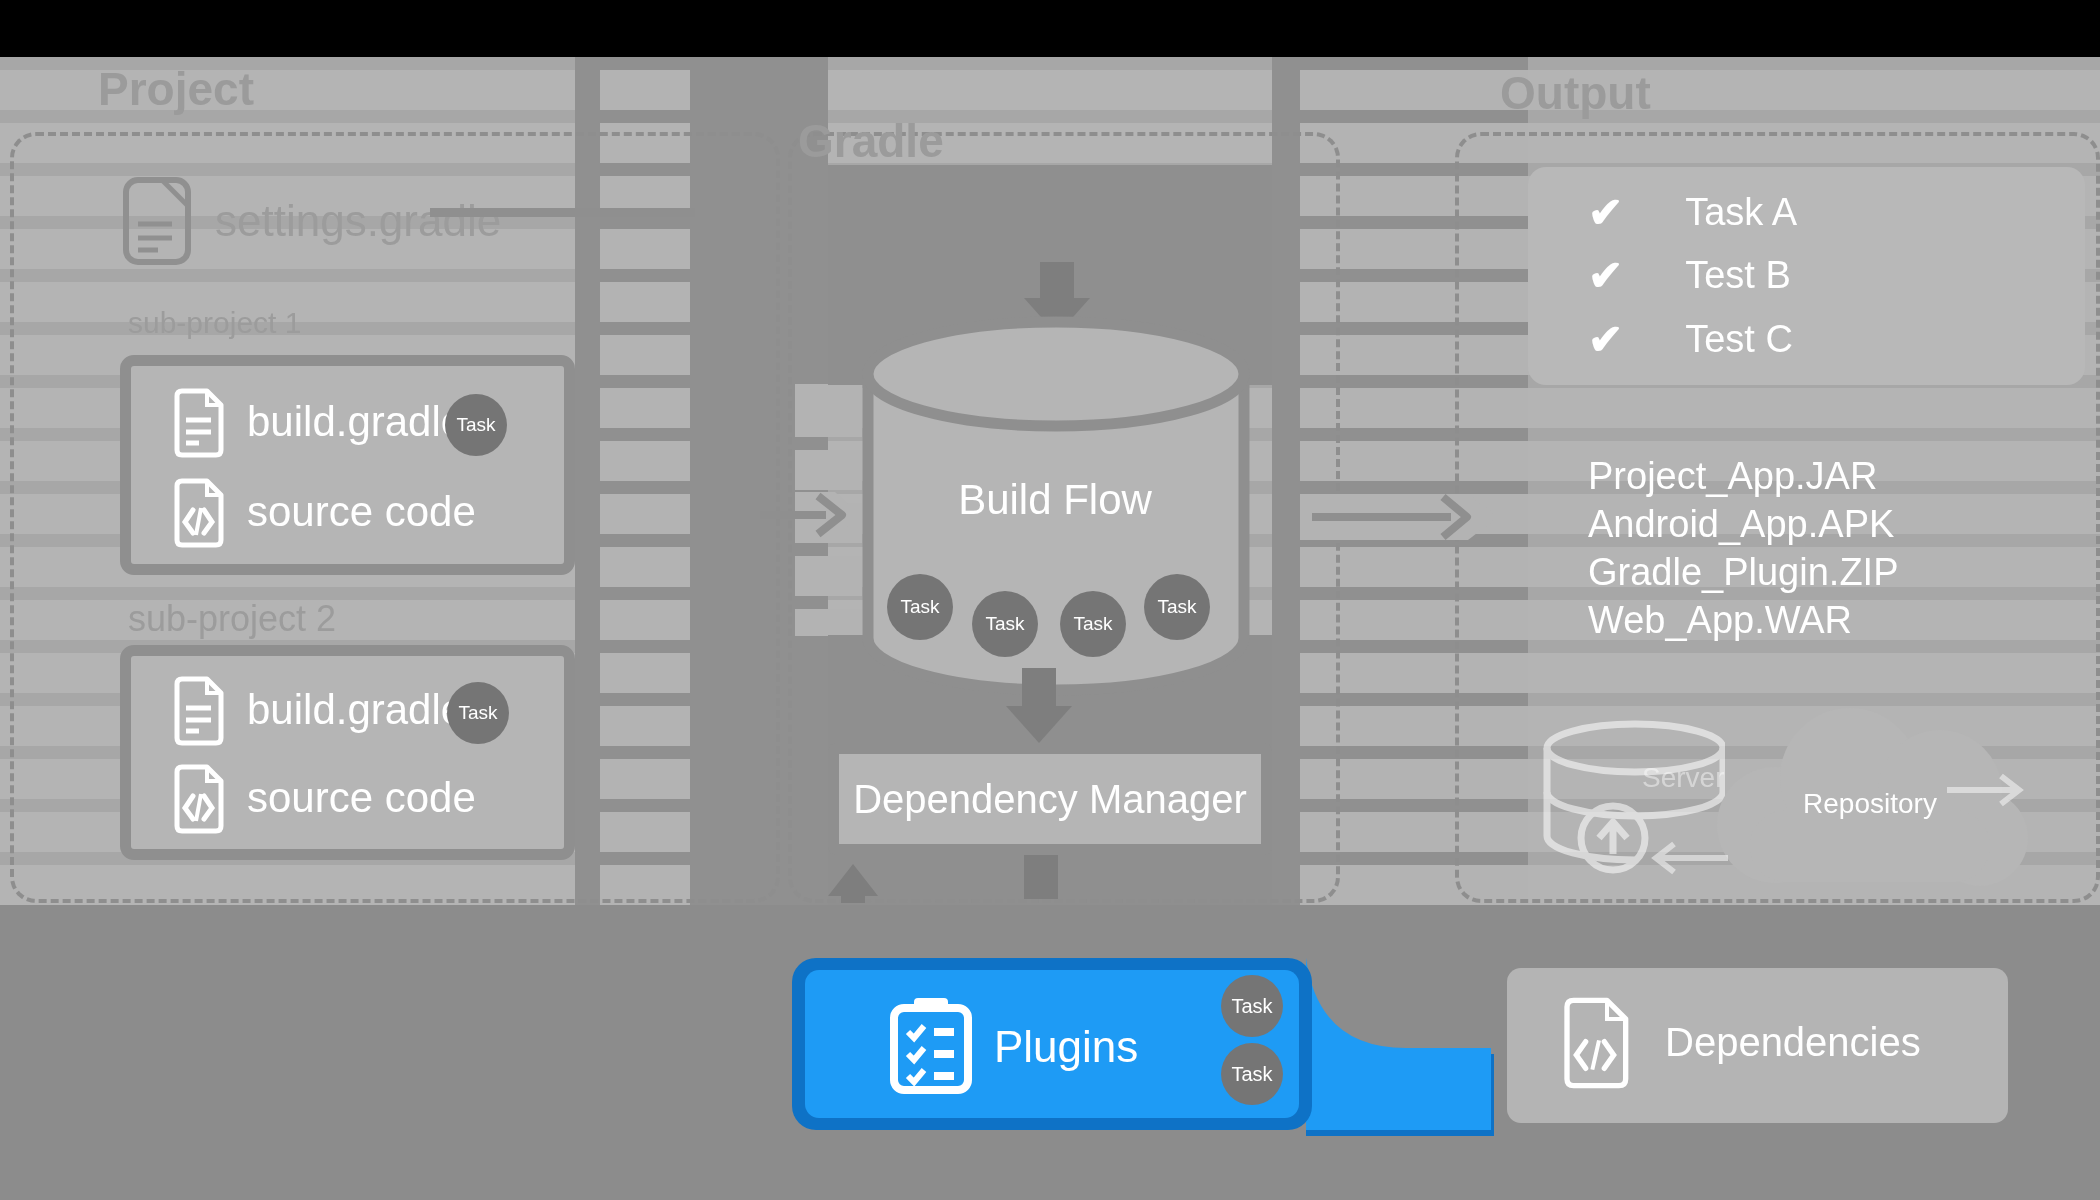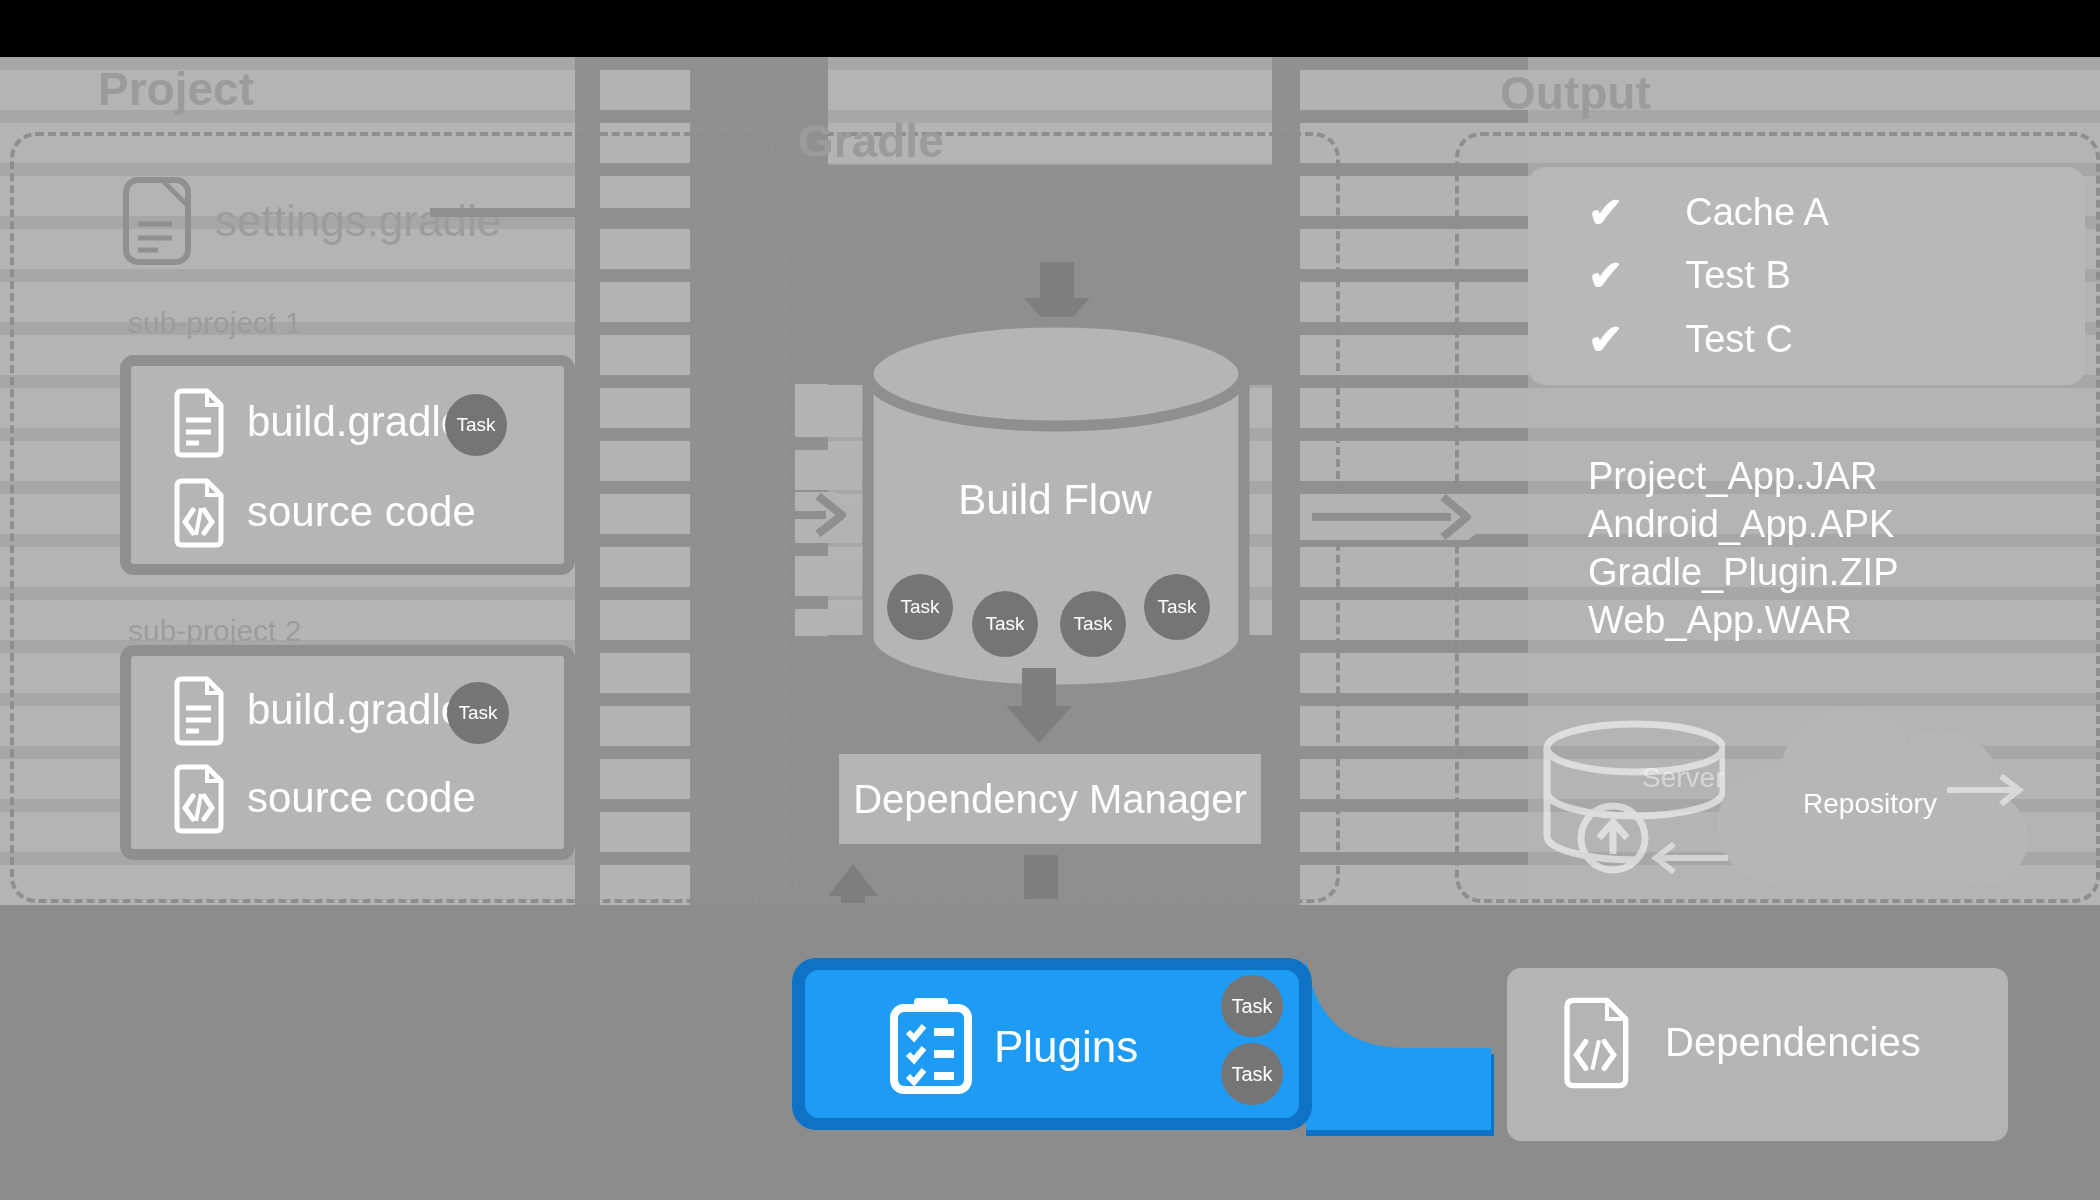--- a/index.html
+++ b/index.html
@@ -71,21 +71,21 @@
     <rect x="4" y="4" width="62" height="82" rx="12" fill="none" stroke="#909090" stroke-width="6"></rect>
     <path d="M40 4 L66 30" stroke="#909090" stroke-width="5" fill="none"></path>
     <line x1="16" y1="48" x2="50" y2="48" stroke="#909090" stroke-width="5"></line>
     <line x1="16" y1="62" x2="50" y2="62" stroke="#909090" stroke-width="5"></line>
     <line x1="16" y1="74" x2="36" y2="74" stroke="#909090" stroke-width="5"></line>
   </svg>
   <div class="abs faded-label" style="left:215px;top:196px;font-size:44px;">settings.gradle</div>
   <div class="abs" style="left:430px;top:208px;width:265px;height:9px;background:#8F8F8F;"></div>
 
   <div class="abs faded-label" style="left:128px;top:306px;font-size:30px;">sub-project 1</div>
-  <div class="abs faded-label" style="left:128px;top:614px;font-size:30px;">sub-project 2</div>
+  <div class="abs faded-label" style="left:128px;top:598px;font-size:36px;">sub-project 2</div>
 
   <div class="abs box" style="left:120px;top:355px;width:455px;height:220px;">
     <svg class="abs" style="left:40px;top:22px;" width="54" height="70" viewBox="0 0 54 70">
       <path d="M6 8 Q6 3 11 3 L36 3 L50 17 L50 62 Q50 67 45 67 L11 67 Q6 67 6 62 Z" fill="none" stroke="#fff" stroke-width="5" stroke-linejoin="round"></path>
       <path d="M36 3 L36 17 L50 17" fill="none" stroke="#fff" stroke-width="4"></path>
       <line x1="15" y1="32" x2="40" y2="32" stroke="#fff" stroke-width="5"></line>
       <line x1="15" y1="44" x2="40" y2="44" stroke="#fff" stroke-width="5"></line>
       <line x1="15" y1="55" x2="28" y2="55" stroke="#fff" stroke-width="5"></line>
     </svg>
     <div class="abs file-row-label" style="left:116px;top:32px;">build.gradle</div>
@@ -154,21 +154,21 @@
 
   <svg class="abs" style="left:1295px;top:487px;" width="210" height="60" viewBox="0 0 210 60">
     <polygon points="5,7 173,7 203,30 173,53 5,53" fill="#B3B3B3"></polygon>
     <line x1="17" y1="30" x2="156" y2="30" stroke="#8F8F8F" stroke-width="8"></line>
     <polyline points="148,10 172,30 148,50" fill="none" stroke="#8F8F8F" stroke-width="8" stroke-linejoin="round"></polyline>
   </svg>
 
   <div class="abs panel" style="left:1528px;top:167px;width:557px;height:218px;display:flex;flex-direction:column;justify-content:space-around;padding:14px 0 14px 60px;box-sizing:border-box;">
     <div style="display:flex;align-items:center;gap:62px;">
       <span class="check">✔</span>
-      <span class="test-label">Cache A</span>
+      <span class="test-label">Task A</span>
     </div>
     <div style="display:flex;align-items:center;gap:62px;">
       <span class="check">✔</span>
       <span class="test-label">Test B</span>
     </div>
     <div style="display:flex;align-items:center;gap:62px;">
       <span class="check">✔</span>
       <span class="test-label">Test C</span>
     </div>
   </div>
@@ -221,21 +221,21 @@
     <line x1="46" y1="36" x2="66" y2="36" stroke="#fff" stroke-width="8"></line>
     <path d="M20 58 L26 64 L36 52" fill="none" stroke="#fff" stroke-width="6"></path>
     <line x1="46" y1="58" x2="66" y2="58" stroke="#fff" stroke-width="8"></line>
     <path d="M20 80 L26 86 L36 74" fill="none" stroke="#fff" stroke-width="6"></path>
     <line x1="46" y1="80" x2="66" y2="80" stroke="#fff" stroke-width="8"></line>
   </svg>
   <div class="abs big-label" style="left:994px;top:1022px;">Plugins</div>
   <div class="abs plugin-task" style="left:1221px;top:975px;width:62px;height:62px;">Task</div>
   <div class="abs plugin-task" style="left:1221px;top:1043px;width:62px;height:62px;">Task</div>
 
-  <div class="abs" style="left:1507px;top:968px;width:501px;height:173px;background:#B4B4B4;border-radius:14px;">
+  <div class="abs" style="left:1507px;top:968px;width:501px;height:155px;background:#B4B4B4;border-radius:14px;">
     <svg class="abs" style="left:52px;top:28px;" width="72" height="94" viewBox="0 0 54 70">
       <path d="M6 8 Q6 3 11 3 L36 3 L50 17 L50 62 Q50 67 45 67 L11 67 Q6 67 6 62 Z" fill="none" stroke="#fff" stroke-width="4" stroke-linejoin="round"></path>
       <path d="M36 3 L36 17 L50 17" fill="none" stroke="#fff" stroke-width="3"></path>
       <path d="M20 34 L13 44 L20 54" fill="none" stroke="#fff" stroke-width="4" stroke-linecap="round"></path>
       <path d="M34 34 L41 44 L34 54" fill="none" stroke="#fff" stroke-width="4" stroke-linecap="round"></path>
       <line x1="30" y1="33" x2="25" y2="55" stroke="#fff" stroke-width="3"></line>
     </svg>
     <div class="abs" style="left:158px;top:52px;font-size:40px;color:#fff;">Dependencies</div>
   </div>
 

